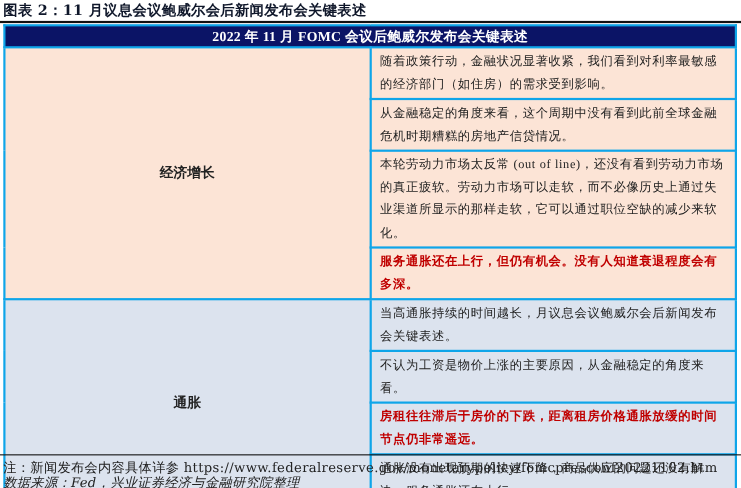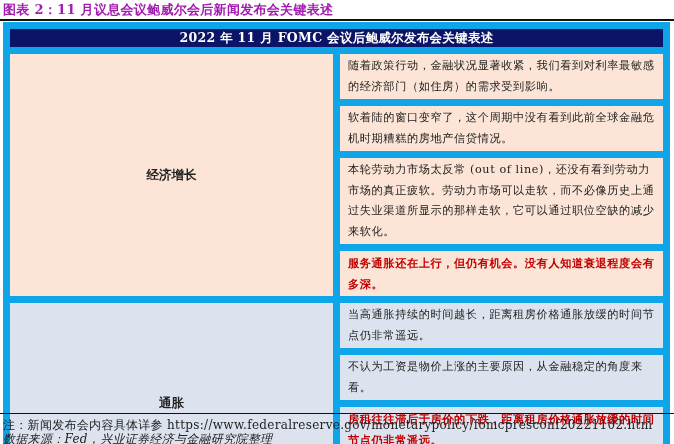--- a/index.html
+++ b/index.html
@@ -1,24 +1,24 @@
 <!DOCTYPE html>
 <html><head>
 <meta charset="utf-8">
 <style>
   html, body { margin:0; padding:0; background:#ffffff; }
   body { width:674px; height:444px; position:relative; overflow:hidden;
          font-family:"DejaVu Serif","Liberation Serif",serif; color:#222; }
   .fig-title { position:absolute; left:3px; top:1px; font-size:13px; font-weight:bold;
-               color:#a21caf; letter-spacing:0.3px; white-space:nowrap; }
+               color:#0f172a; letter-spacing:0.3px; white-space:nowrap; }
   .top-rule { position:absolute; left:0; top:19px; width:674px; height:2px; background:#111; }
   .bottom-rule { position:absolute; left:0; top:413px; width:674px; height:1px; background:#111; }
   table.kt { position:absolute; left:3px; top:22px; width:667px; border-collapse:collapse;
              table-layout:fixed; font-size:11.2px; }
-  table.kt td, table.kt th { border:7px solid #0ea5e9; }
+  table.kt td, table.kt th { border:2px solid #0ea5e9;font-family:Liberation Serif, serif; }
   table.kt th { background:#0b1466; color:#fff; font-weight:bold; font-size:12.5px;
                 height:18px; padding:0; text-align:center; letter-spacing:0.3px; }
   td.cat { width:68px; text-align:center; vertical-align:middle; font-weight:bold;
            font-size:12.5px; padding:2px; }
   td.txt { padding:2px 8px 2px 8px; line-height:20.5px; vertical-align:middle;
            letter-spacing:0.6px; }
   td.hl { color:#c00000; font-weight:bold; }
   .sec-growth td { background:#fce4d6; }
   .sec-inflation td { background:#dce3ee; }
   .note { position:absolute; left:3px; font-size:12px; color:#222; white-space:nowrap;
@@ -36,32 +36,32 @@
       <th colspan="2">2022 年 11 月 FOMC 会议后鲍威尔发布会关键表述</th>
     </tr>
   </thead>
   <tbody>
 
     <tr class="sec-growth">
       <td class="cat" rowspan="4">经济增长</td>
       <td class="txt">随着政策行动，金融状况显著收紧，我们看到对利率最敏感的经济部门（如住房）的需求受到影响。</td>
     </tr>
     <tr class="sec-growth">
-      <td class="txt">软着陆的窗口变窄了，这个周期中没有看到此前全球金融危机时期糟糕的房地产信贷情况。</td>
+      <td class="txt">从金融稳定的角度来看，这个周期中没有看到此前全球金融危机时期糟糕的房地产信贷情况。</td>
     </tr>
     <tr class="sec-growth">
       <td class="txt">本轮劳动力市场太反常 (out of line)，还没有看到劳动力市场的真正疲软。劳动力市场可以走软，而不必像历史上通过失业渠道所显示的那样走软，它可以通过职位空缺的减少来软化。</td>
     </tr>
     <tr class="sec-growth">
       <td class="txt hl">服务通胀还在上行，但仍有机会。没有人知道衰退程度会有多深。</td>
     </tr>
 
     <tr class="sec-inflation">
       <td class="cat" rowspan="4">通胀</td>
-      <td class="txt">当高通胀持续的时间越长，距离租房价格通胀放缓的时间节点仍非常遥远。</td>
+      <td class="txt">当高通胀持续的时间越长，月议息会议鲍威尔会后新闻发布会关键表述。</td>
     </tr>
     <tr class="sec-inflation">
       <td class="txt">不认为工资是物价上涨的主要原因，从金融稳定的角度来看。</td>
     </tr>
     <tr class="sec-inflation">
       <td class="txt hl">房租往往滞后于房价的下跌，距离租房价格通胀放缓的时间节点仍非常遥远。</td>
     </tr>
     <tr class="sec-inflation">
       <td class="txt">通胀没有出现预期的快速下降，商品供应的问题还没有解决，服务通胀还在上行。</td>
     </tr>

